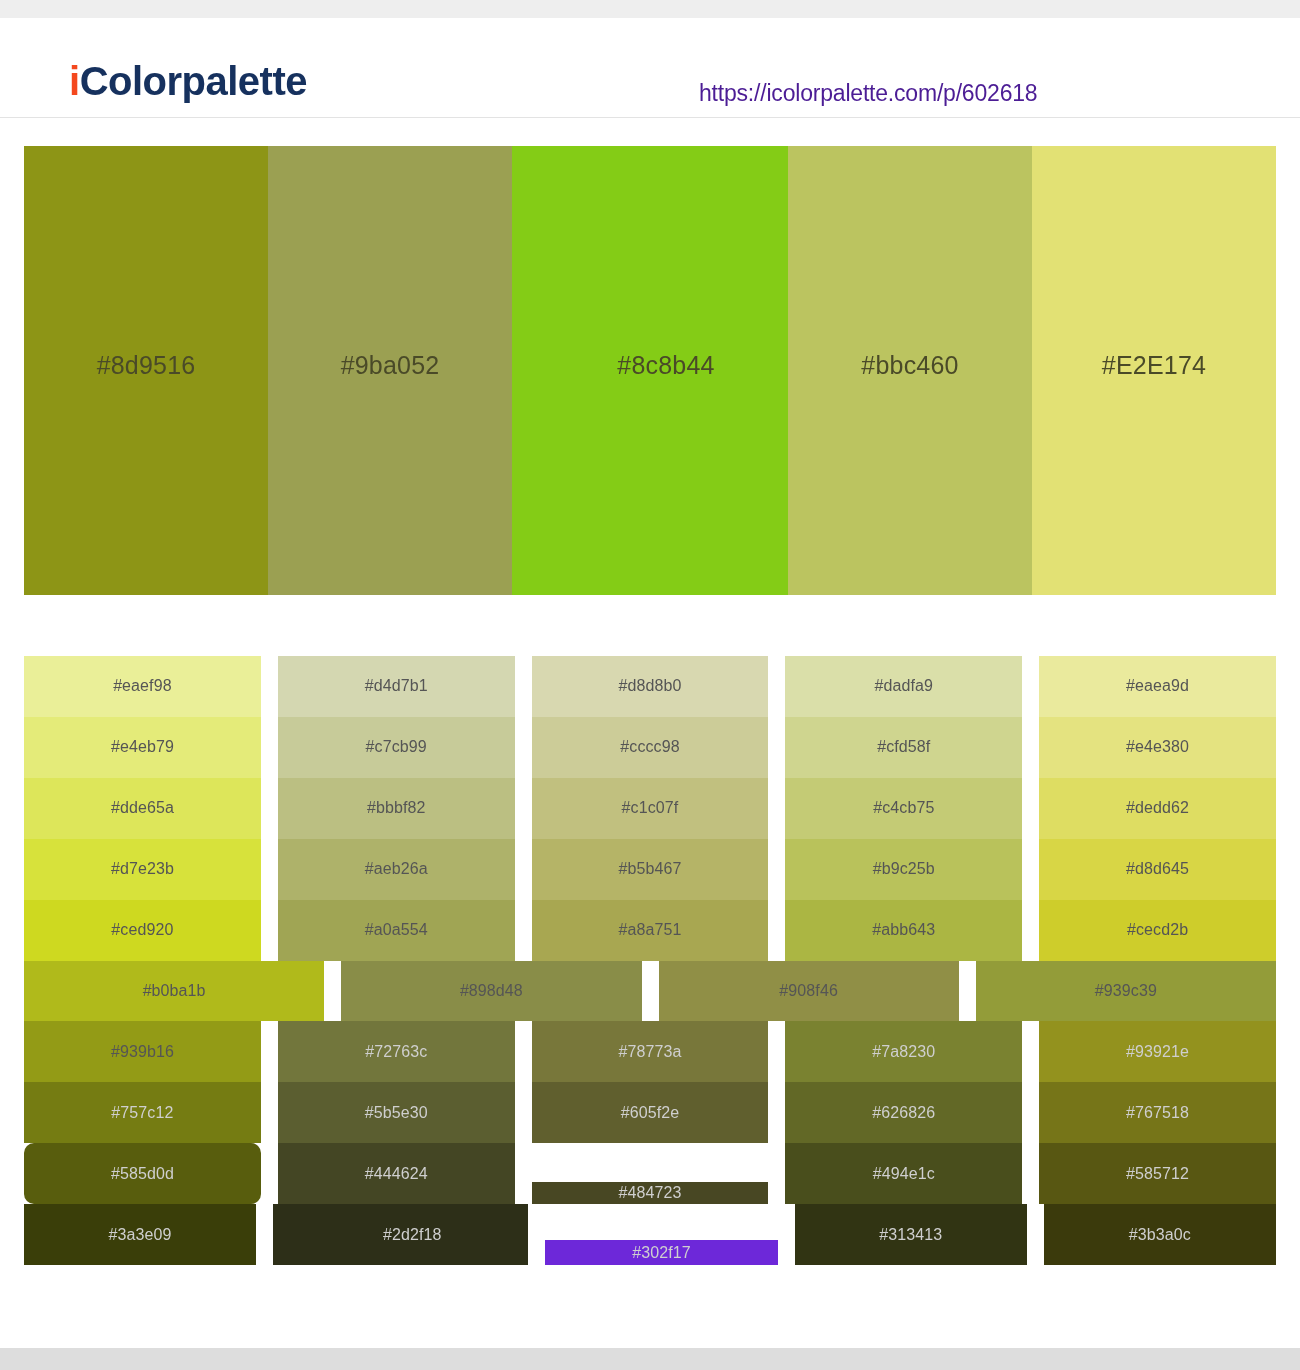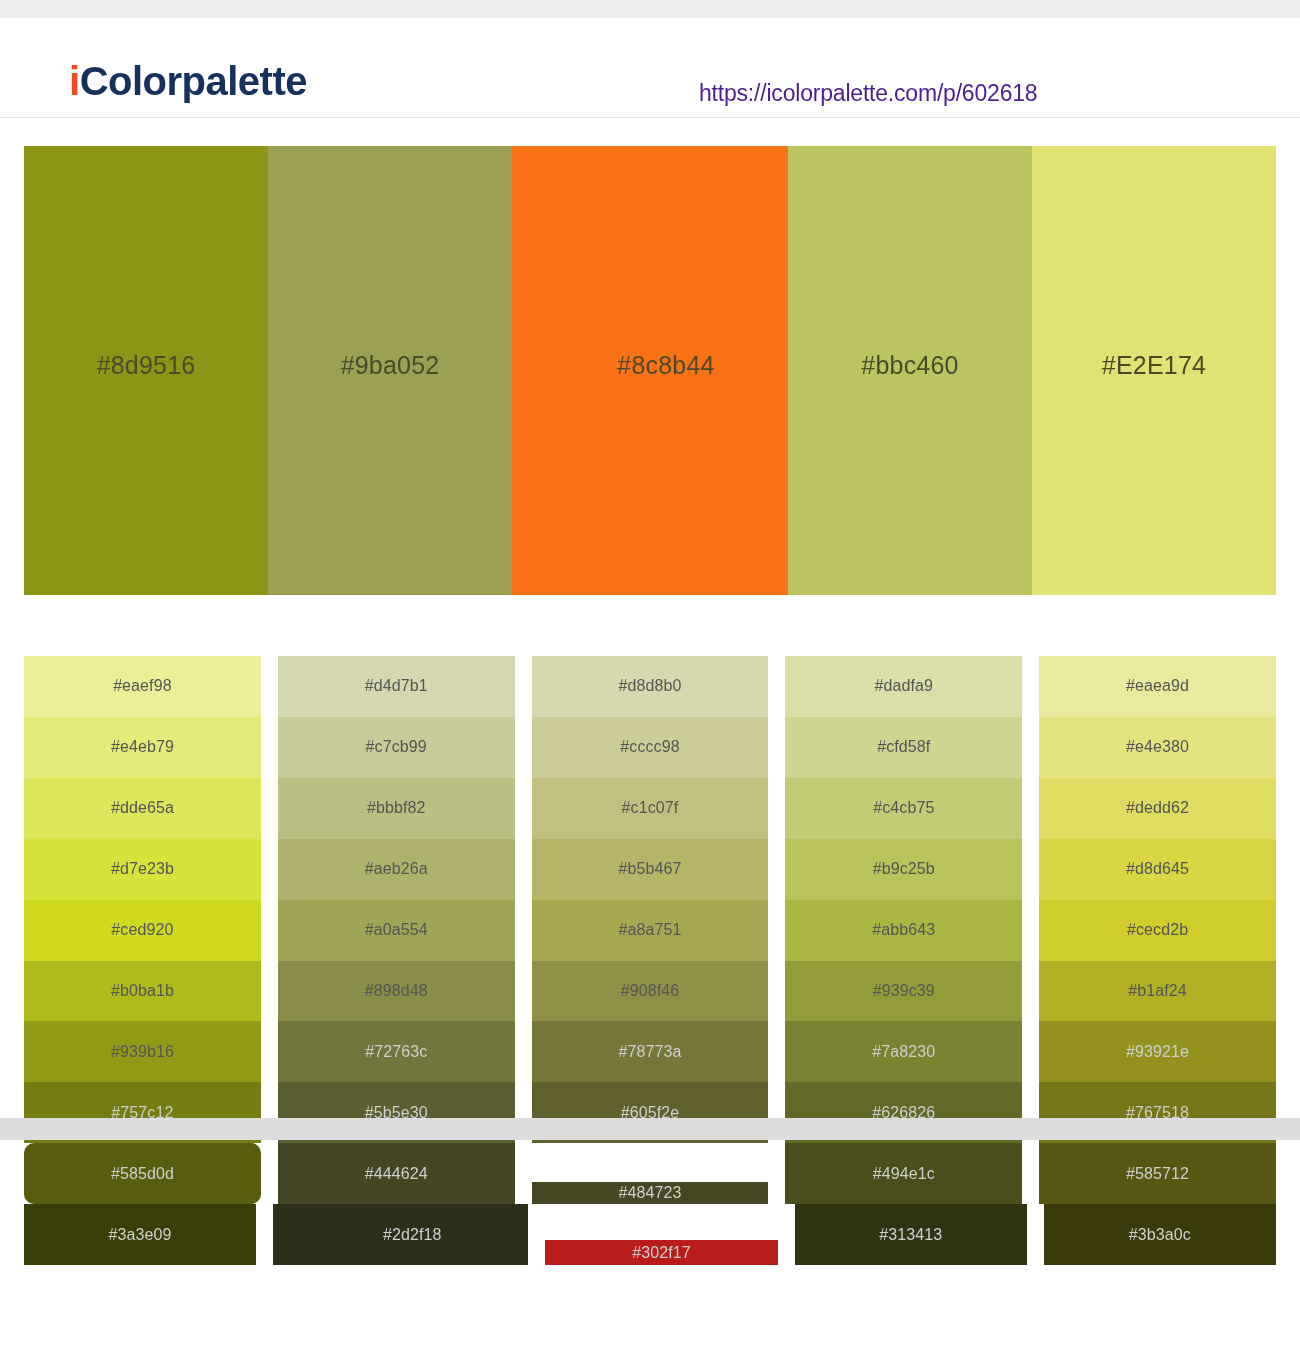--- a/index.html
+++ b/index.html
@@ -2,21 +2,21 @@
 <html><head>
 <meta charset="utf-8">
 <style>
   * { margin:0; padding:0; box-sizing:border-box; }
   html, body {
     width:1300px; height:1370px;
     background:#ffffff;
     font-family:"Liberation Sans", sans-serif;
     overflow:hidden;
   }
-  .page { position:relative; width:1300px; height:1140px; background:#ffffff; }
+  .page { position:relative; width:1300px; height:1370px; background:#ffffff; }
 
   
   .top-strip {
     position:absolute; left:0; top:0; width:1300px; height:18px;
     background:#eeeeee;
   }
 
   
   .header {
     position:absolute; left:0; top:18px; width:1300px; height:100px;
@@ -86,21 +86,21 @@
     <div class="header-url">https://icolorpalette.com/p/602618</div>
   </div>
 
   <div class="swatch-strip">
       <div class="swatch" style="background: rgb(141, 149, 22);">
         <span class="swatch-label">#8d9516</span>
       </div>
       <div class="swatch" style="background: rgb(155, 160, 82);">
         <span class="swatch-label">#9ba052</span>
       </div>
-      <div class="swatch" style="background: #f97316; padding-left: 32px;">
+      <div class="swatch" style="background: #84cc16; padding-left: 32px;">
         <span class="swatch-label">#8c8b44</span>
       </div>
       <div class="swatch" style="background: rgb(187, 196, 96);">
         <span class="swatch-label">#bbc460</span>
       </div>
       <div class="swatch" style="background: rgb(226, 225, 116); align-items: center;">
         <span class="swatch-label">#E2E174</span>
       </div>
     </div>
 
@@ -138,21 +138,20 @@
         <div class="grid-cell dark-text" style="background: rgb(160, 165, 84);">#a0a554</div>
         <div class="grid-cell dark-text" style="background: rgb(168, 167, 81);">#a8a751</div>
         <div class="grid-cell dark-text" style="background: rgb(171, 182, 67);">#abb643</div>
         <div class="grid-cell dark-text" style="background: rgb(206, 205, 43);">#cecd2b</div>
       </div>
       <div class="grid-row">
         <div class="grid-cell dark-text" style="background: rgb(176, 186, 27);">#b0ba1b</div>
         <div class="grid-cell dark-text" style="background: rgb(137, 141, 72);">#898d48</div>
         <div class="grid-cell dark-text" style="background: rgb(144, 143, 70);">#908f46</div>
         <div class="grid-cell dark-text" style="background: rgb(147, 156, 57);">#939c39</div>
-        <div class="grid-cell dark-text" style="background: rgb(177, 175, 36);">#b1af24</div>
       </div>
       <div class="grid-row">
         <div class="grid-cell dark-text" style="background: rgb(147, 155, 22);">#939b16</div>
         <div class="grid-cell light-text" style="background: rgb(114, 118, 60);">#72763c</div>
         <div class="grid-cell light-text" style="background: rgb(120, 119, 58);">#78773a</div>
         <div class="grid-cell light-text" style="background: rgb(122, 130, 48);">#7a8230</div>
         <div class="grid-cell light-text" style="background: rgb(147, 146, 30);">#93921e</div>
       </div>
       <div class="grid-row">
         <div class="grid-cell light-text" style="background: rgb(117, 124, 18);">#757c12</div>
@@ -164,21 +163,21 @@
       <div class="grid-row">
         <div class="grid-cell light-text" style="background: rgb(88, 93, 13); border-radius: 10px;">#585d0d</div>
         <div class="grid-cell light-text" style="background: rgb(68, 70, 36);">#444624</div>
         <div class="grid-cell light-text" style="background: rgb(72, 71, 35); margin-top: 39px;">#484723</div>
         <div class="grid-cell light-text" style="background: rgb(73, 78, 28);">#494e1c</div>
         <div class="grid-cell light-text" style="background: rgb(88, 87, 18);">#585712</div>
       </div>
       <div class="grid-row">
         <div class="grid-cell light-text" style="background: rgb(58, 62, 9);">#3a3e09</div>
         <div class="grid-cell light-text" style="background: rgb(45, 47, 24); padding-left: 23px;">#2d2f18</div>
-        <div class="grid-cell light-text" style="background: #b91c1c; margin-top: 36px;">#302f17</div>
+        <div class="grid-cell light-text" style="background: #6d28d9; margin-top: 36px;">#302f17</div>
         <div class="grid-cell light-text" style="background: rgb(49, 52, 19);">#313413</div>
         <div class="grid-cell light-text" style="background: rgb(59, 58, 12);">#3b3a0c</div>
       </div>
     </div>
 
   <div class="bottom-bar" style="background: rgb(221, 221, 221);"></div>
 
 </div>
 
 </body></html>

